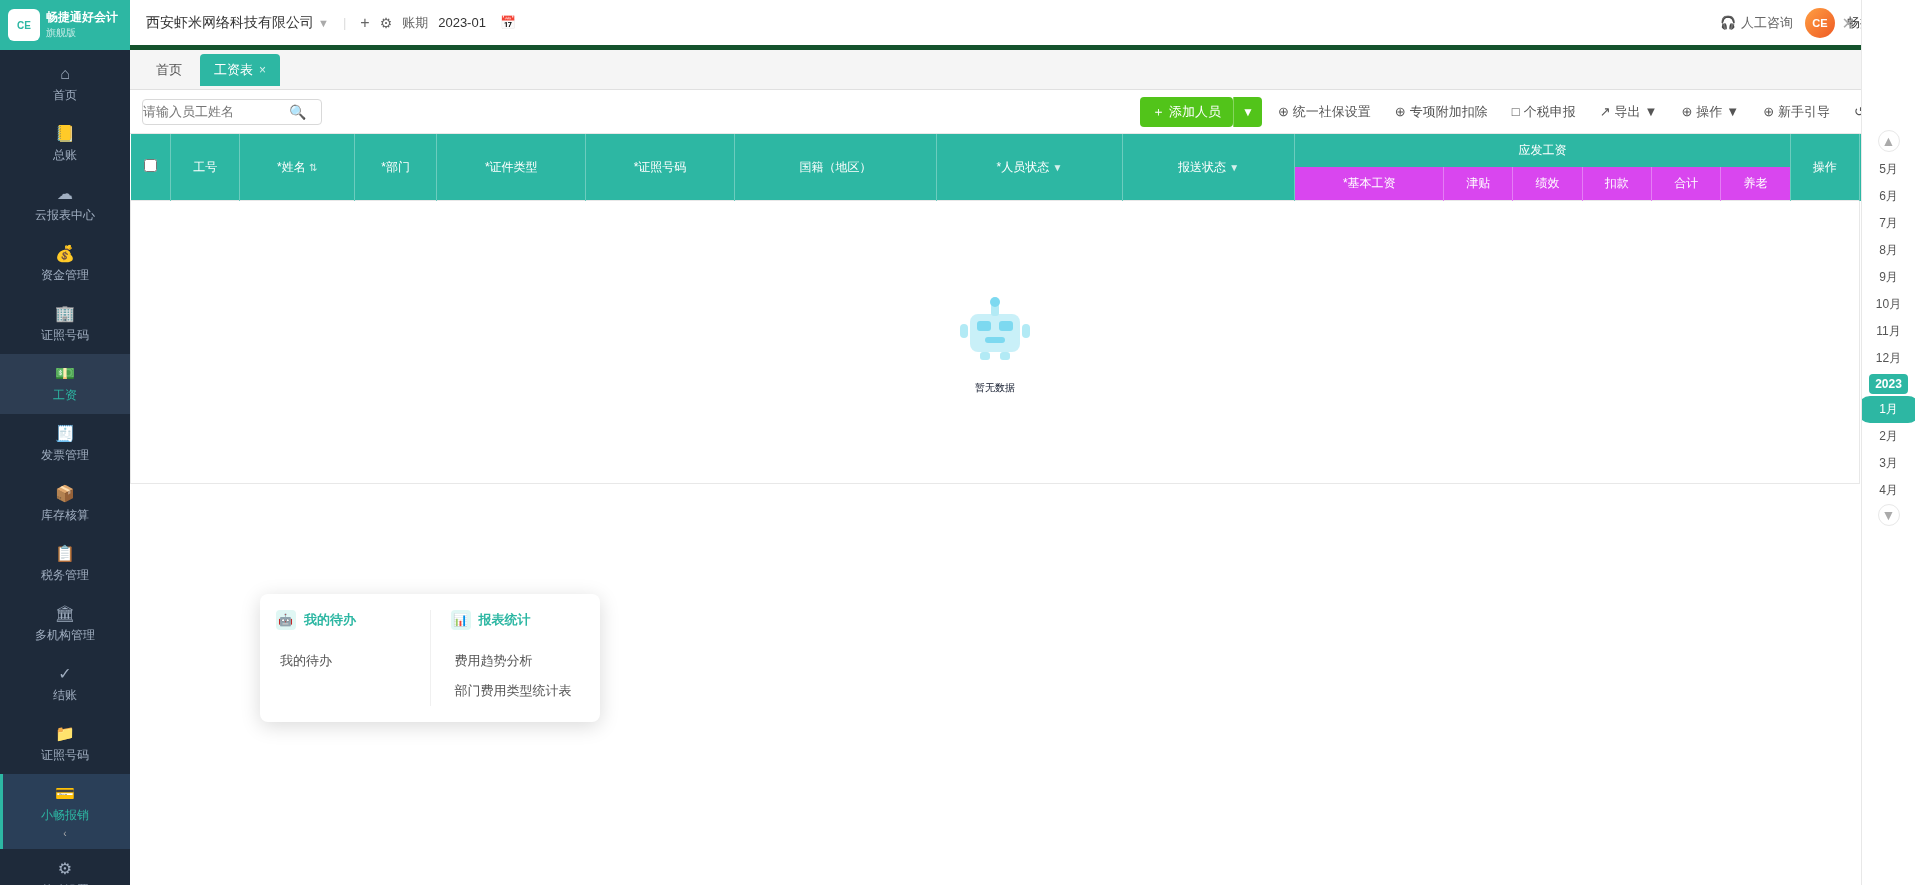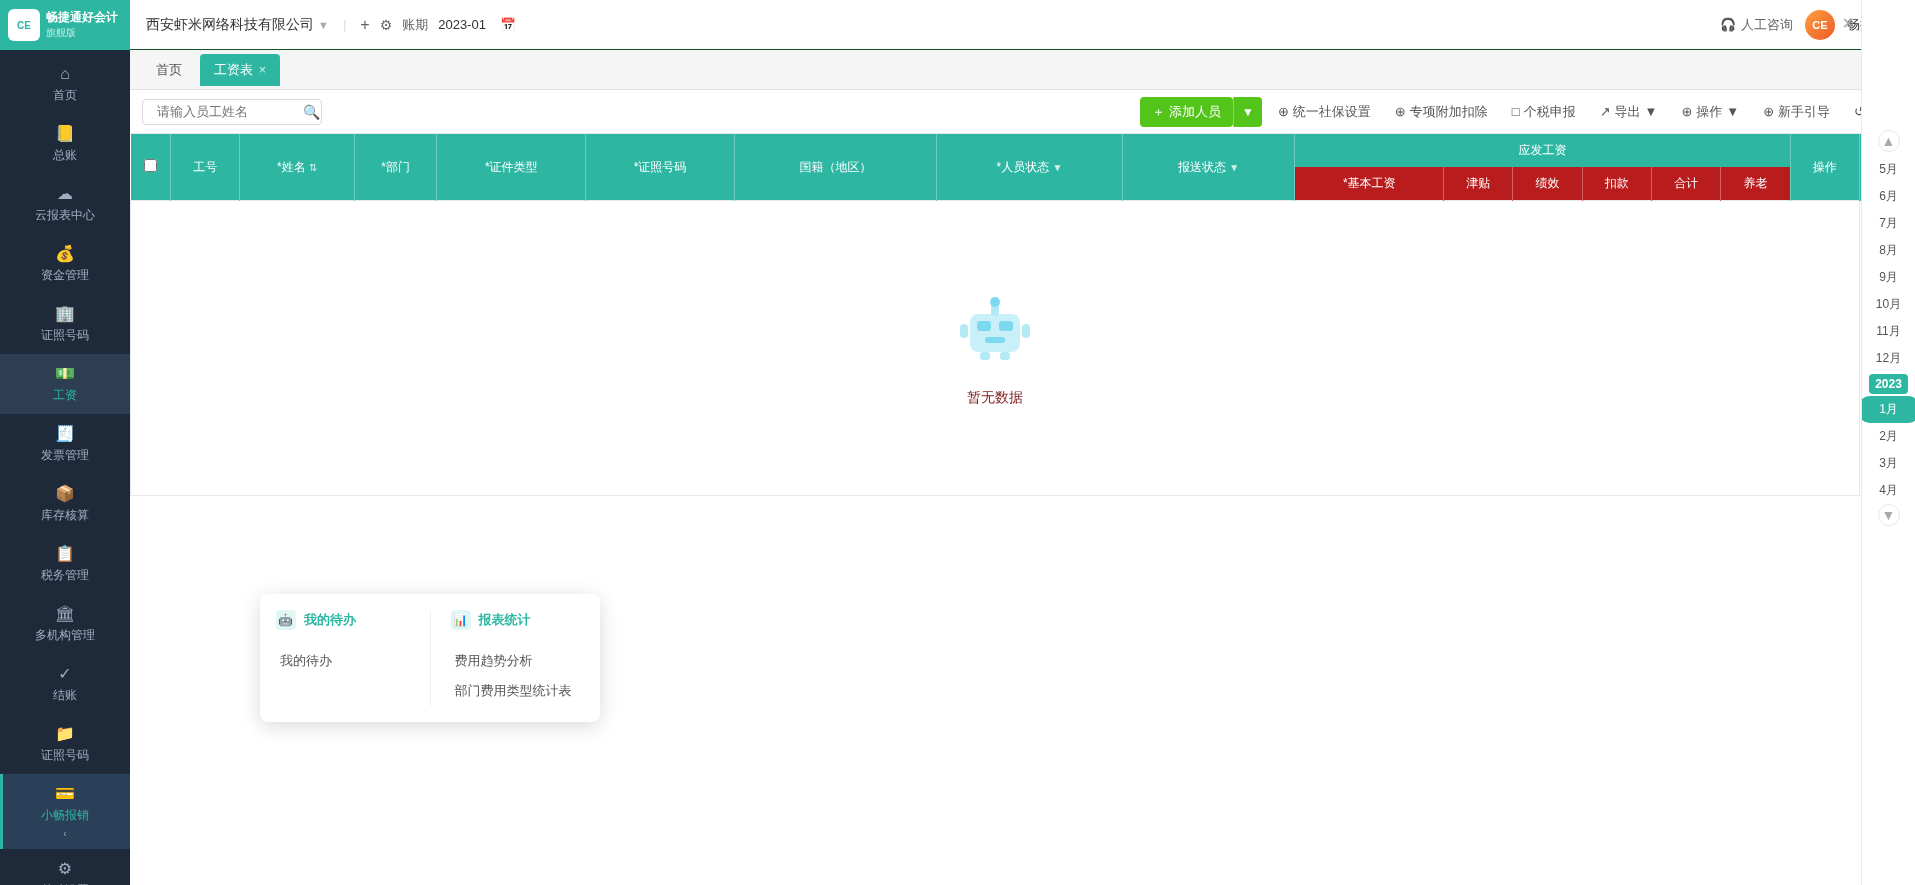--- a/index.html
+++ b/index.html
@@ -75,21 +75,21 @@
       position: relative;
     }
 
     
     .top-header {
       height: 50px;
       background: #fff;
       display: flex;
       align-items: center;
       padding: 16px 16px;
-      border-bottom: 1px solid #14532d;
+      border-bottom: 5px solid #14532d;
       gap: 10px;
     }
     .company-name {
       font-size: 14px;
       color: #333;
       cursor: pointer;
       display: flex;
       align-items: center;
       gap: 4px;
     }
@@ -175,21 +175,21 @@
       align-items: center;
       padding: 0 12px;
       border-bottom: 1px solid #e8e8e8;
       gap: 8px;
     }
     .search-box {
       display: flex;
       align-items: center;
       border: 1px solid #d9d9d9;
       border-radius: 4px;
-      padding: 4px 14px;
+      padding: 4px 0;
       gap: 6px;
       background: #fff;
       width: 180px;
     }
     .search-input {
       border: none;
       outline: none;
       font-size: 13px;
       color: #333;
       width: 140px;
@@ -250,21 +250,21 @@
       color: #fff;
       padding: 8px 0;
       font-size: 12px;
       font-weight: 500;
       border-right: 1px solid rgba(255,255,255,0.3);
       white-space: nowrap;
       text-align: center;
       margin-top: 26px;
     }
     .salary-table .sub-header {
-      background: #b91c1c;
+      background: #d946ef;
     }
     .salary-table td {
       border: 1px solid #e8e8e8;
       padding: 8px 10px;
       font-size: 13px;
       text-align: center;
     }
     .group-header {
       background: #2db7a3;
       color: #fff;
@@ -280,21 +280,21 @@
       flex-direction: column;
       align-items: center;
       justify-content: center;
       padding: 80px 0;
     }
     .empty-icon {
       width: 80px;
       height: 80px;
       margin-bottom: 12px;
     }
-    .empty-text { color: #7f1d1d; font-size: 14px; margin-top: 8px; }
+    .empty-text { color: #0f172a; font-size: 10px; }
 
     
     .time-panel {
       width: 54px;
       background: #fff;
       border-left: 1px solid #e8e8e8;
       height: 885px;
       display: flex;
       flex-direction: column;
       align-items: center;

